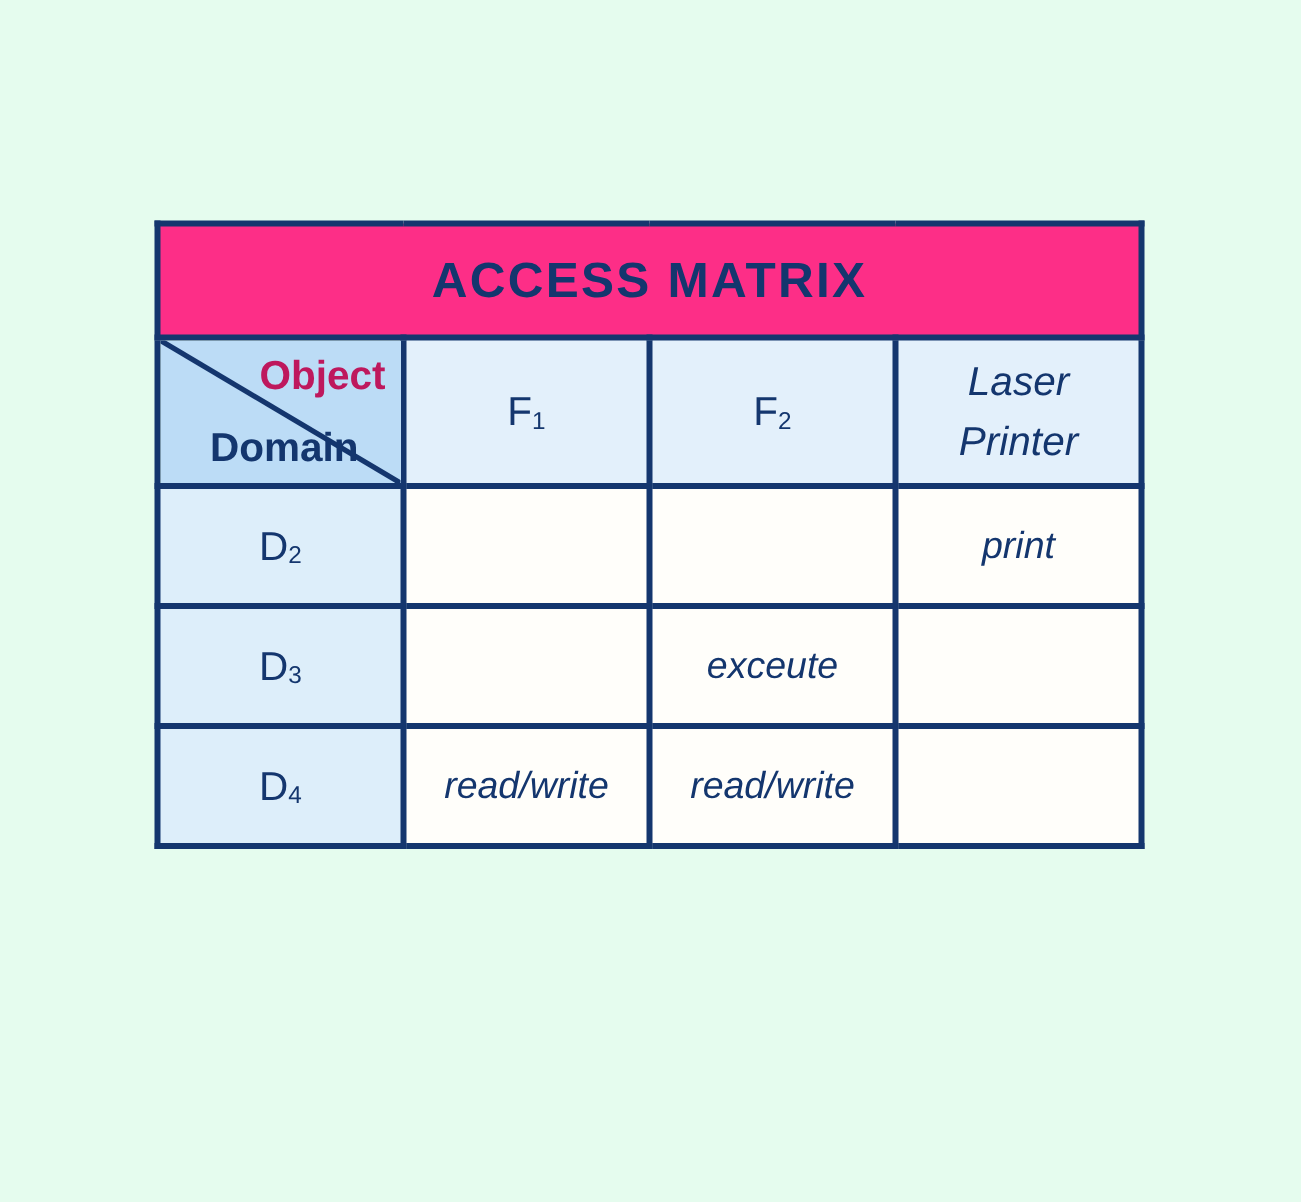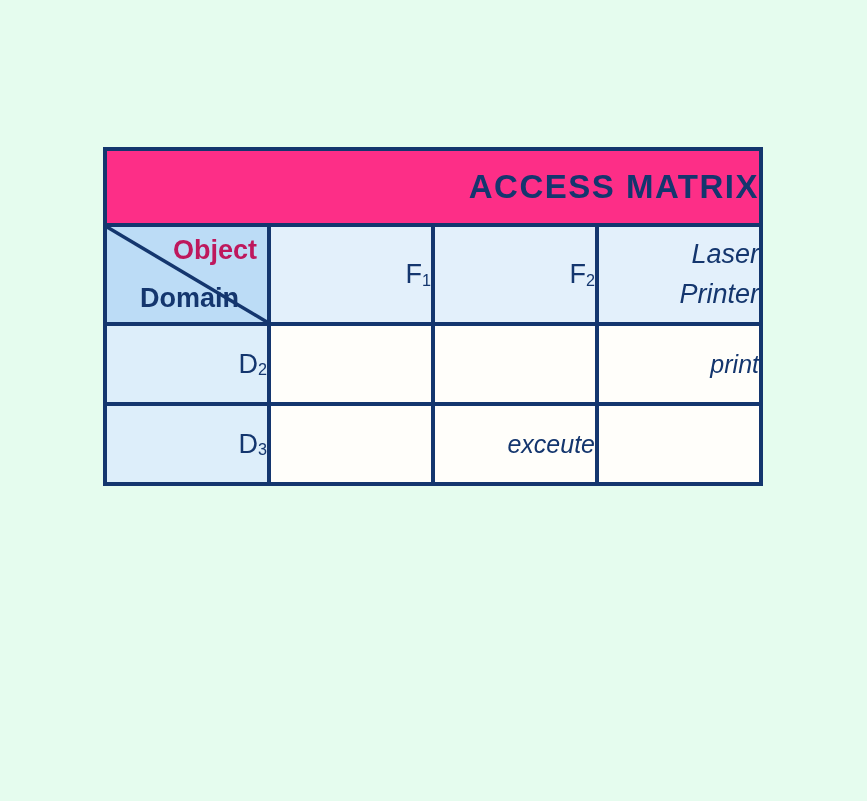--- a/index.html
+++ b/index.html
@@ -17,21 +17,21 @@
   table.matrix {
     position: absolute;
     left: 103px;
     top: 147px;
     width: 660px;
     border-collapse: collapse;
     table-layout: fixed;
   }
   table.matrix td {
     border: 4px solid #14366e;
-    text-align: right;
+    text-align: center;
     vertical-align: middle;
     color: #14366e;
     padding: 0;
   }
   .title-cell {
     background: #fd2e87;
     color: #ffffff;
     font-weight: 700;
     font-size: 33px;
     letter-spacing: 1.5px;
@@ -134,14 +134,20 @@
       <td class="data-cell">print</td>
     </tr>
 
     <tr class="data-row">
       <td class="label-cell"><span>D</span><sub>3</sub></td>
       <td class="data-cell"></td>
       <td class="data-cell">exceute</td>
       <td class="data-cell"></td>
     </tr>
 
+    <tr class="data-row">
+      <td class="label-cell"><span>D</span><sub>4</sub></td>
+      <td class="data-cell">read/write</td>
+      <td class="data-cell">read/write</td>
+      <td class="data-cell"></td>
+    </tr>
   </tbody>
 </table>
 
 </body></html>

